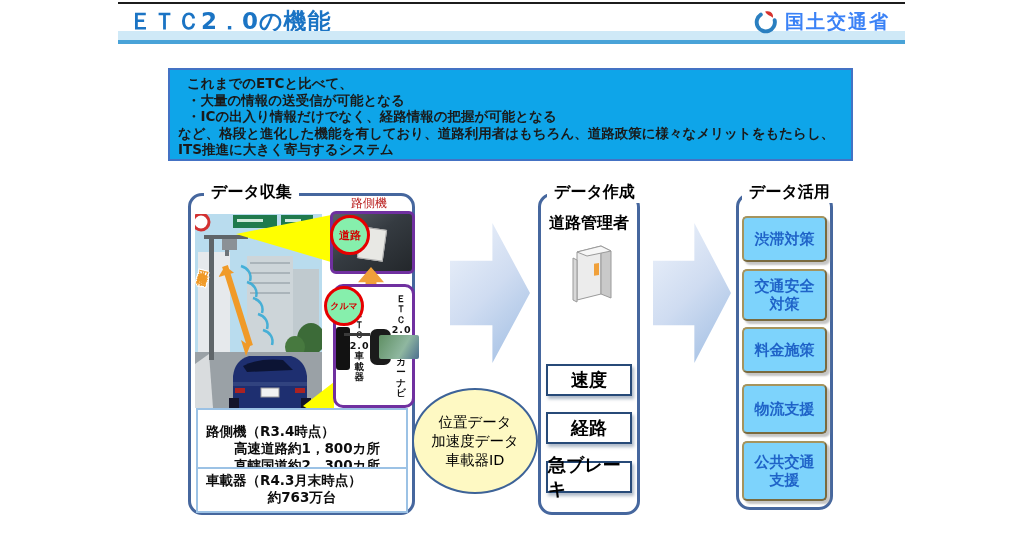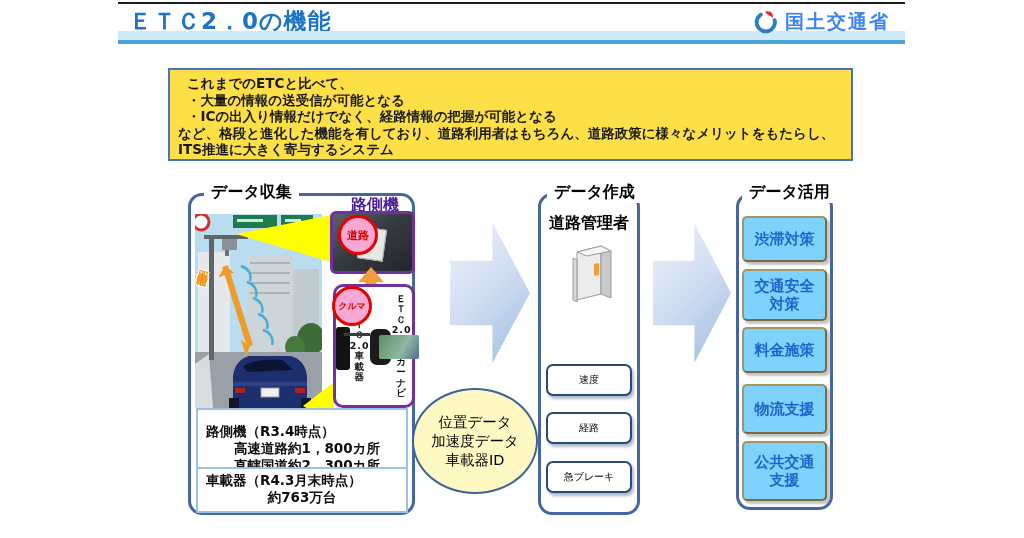--- a/index.html
+++ b/index.html
@@ -9,42 +9,42 @@
 
   
   .top-rule{left:118px;top:2px;width:787px;height:2px;background:#1c1c1c;}
   .page-title{left:129px;top:6px;font-size:23px;font-weight:bold;color:#1b74c4;letter-spacing:1px;}
   .title-band{left:118px;top:31px;width:787px;height:9px;background:#cfe9f7;}
   .title-band2{left:118px;top:40px;width:787px;height:4px;background:#49a3d8;}
   .agency{left:753px;top:9px;display:flex;align-items:center;gap:6px;}
   .agency-name{font-size:19px;font-weight:600;color:#3b82f6;letter-spacing:2px;}
 
   
-  .intro-box{left:168px;top:68px;width:665px;height:84px;border:2px solid #4472c4;background:#fde047;
+  .intro-box{left:168px;top:68px;width:665px;height:84px;border:2px solid #4472c4;background:#0ea5e9;
              padding:5px 8px 0 8px;font-size:13.5px;font-weight:600;color:#1a1a1a;line-height:16.5px;}
   .intro-line.indent{padding-left:9px;}
 
   
   .frame{border:3px solid #46679e;border-radius:14px;background:transparent;}
   .frame-label{background:#fff;padding:0 7px;font-size:16px;font-weight:bold;color:#000;white-space:nowrap;}
 
   
   .photo{left:195px;top:214px;width:127px;height:194px;overflow:hidden;}
   .comm-label{left:197px;top:262px;writing-mode:vertical-rl;transform:rotate(14deg);
       font-size:11px;font-weight:bold;color:#f09a28;letter-spacing:1px;
       text-shadow:1px 0 #fff,-1px 0 #fff,0 1px #fff,0 -1px #fff,1px 1px #fff,-1px -1px #fff;}
 
   
-  .roadside-title{left:351px;top:195px;font-size:16px;font-weight:bold;color:#4c1d95;}
+  .roadside-title{left:351px;top:195px;font-size:12px;font-weight:normal;color:#b91c1c;}
   .inset-roadside{left:330px;top:211px;width:79px;height:57px;border:3px solid #7030a0;border-radius:6px;
       background:linear-gradient(145deg,#5a6168 0%,#353b41 45%,#23272b 100%);overflow:hidden;}
   .inset-device{position:absolute;left:26px;top:14px;width:24px;height:30px;background:#e8e8e4;
       transform:rotate(8deg);border:1px solid #aaa;}
-  .badge{width:34px;height:34px;border-radius:50%;border:3px solid #e60000;background:#f9a8d4;
-      display:flex;align-items:center;justify-content:center;color:#d40000;font-weight:bold;z-index:5;margin-left:8px;}
+  .badge{width:34px;height:34px;border-radius:50%;border:3px solid #e60000;background:#86efac;
+      display:flex;align-items:center;justify-content:center;color:#d40000;font-weight:bold;z-index:5;}
   .badge-road{left:330px;top:215px;font-size:11px;}
   .badge-car{left:324px;top:286px;font-size:9px;}
   .up-arrow{left:358px;top:267px;width:26px;height:33px;background:#f0a03a;
       clip-path:polygon(50% 0,100% 46%,71% 46%,71% 100%,29% 100%,29% 46%,0 46%);}
   .obu-box{left:333px;top:284px;width:76px;height:118px;border:3px solid #7030a0;border-radius:10px;
       background:#fff;display:flex;flex-direction:row;align-items:center;}
   .obu-device{margin-top:4px;width:42px;height:43px;background:#121212;border-radius:3px;position:relative;}
   .obu-device:after{content:"";position:absolute;left:8px;top:6px;width:26px;height:3px;background:#3a3a3a;}
   .obu-text,.navi-text{font-size:9.5px;font-weight:bold;line-height:10.5px;text-align:center;letter-spacing:1px;}
   .navi-img{margin-top:2px;width:66px;height:36px;background:#1b1b1b;border-radius:7px;position:relative;}
@@ -64,23 +64,23 @@
   .arrow1{left:450px;top:223px;width:80px;height:140px;}
   .arrow2{left:653px;top:223px;width:78px;height:140px;}
 
   
   .payload{left:412px;top:388px;width:122px;height:102px;border:2.5px solid #3d6398;border-radius:50%;
       background:#fef9c3;display:flex;flex-direction:column;align-items:center;justify-content:center;
       font-size:14.5px;font-weight:normal;line-height:19px;color:#000;}
 
   
   .manager{left:538px;top:213px;width:102px;text-align:center;font-size:16px;font-weight:bold;color:#000;}
-  .mid-item{left:546px;width:82px;height:28px;border:2.5px solid #274a78;border-radius:7px;background:#fff;
+  .mid-item{left:546px;width:82px;height:28px;border:2.5px solid #274a78;border-radius:0;background:#fff;
       box-shadow:2px 3px 3px rgba(110,130,155,.55);display:flex;align-items:center;justify-content:center;
-      font-size:10px;font-weight:normal;color:#000;}
+      font-size:18px;font-weight:bold;color:#000;}
 
   
   .use-item{left:742px;width:81px;background:#7dd3fc;border:2px solid #a5945e;border-right-color:#7a6a3e;
       border-bottom-color:#7a6a3e;border-radius:5px;box-shadow:3px 3px 2px rgba(150,150,150,.55);
       color:#1f63c8;font-weight:bold;font-size:15px;line-height:18px;white-space:pre-line;
       display:flex;align-items:center;justify-content:center;text-align:center;}
 
   svg{display:block;}
 </style>
 </head>

